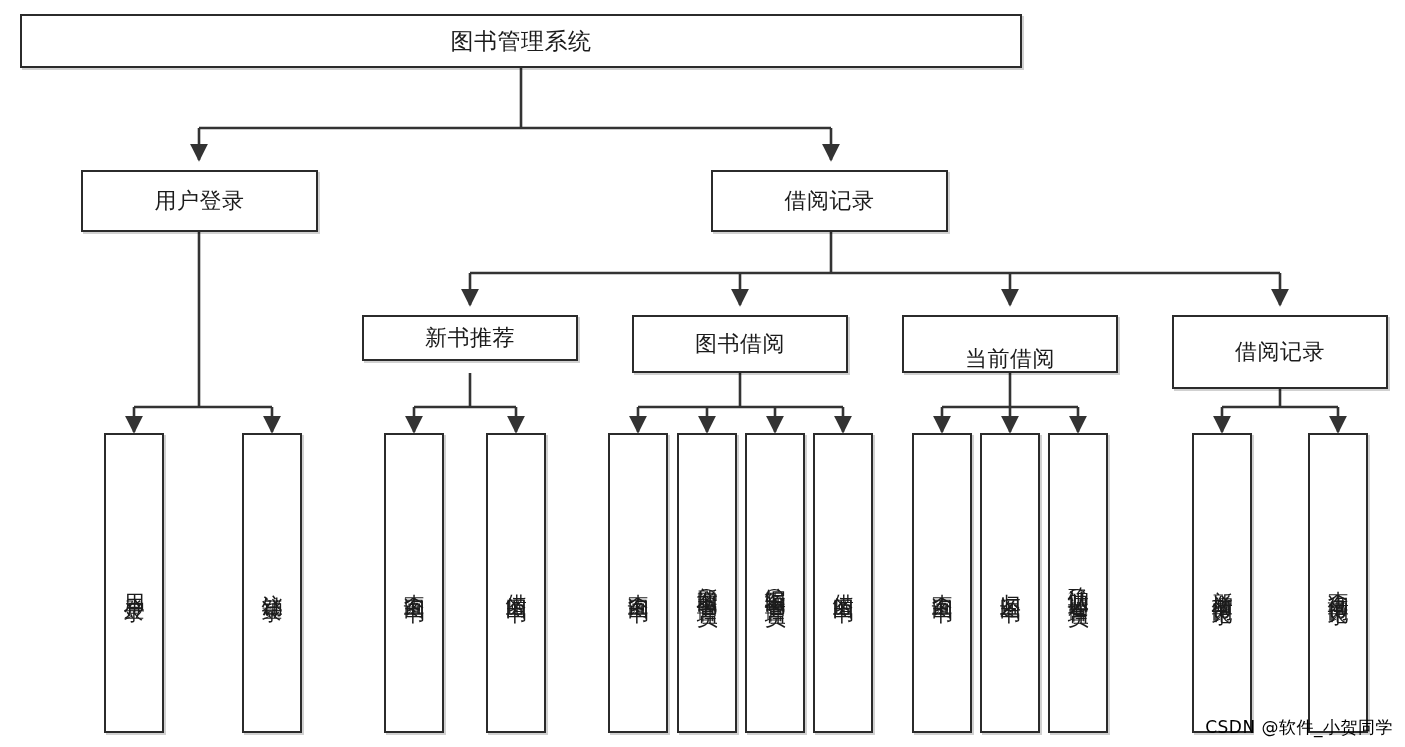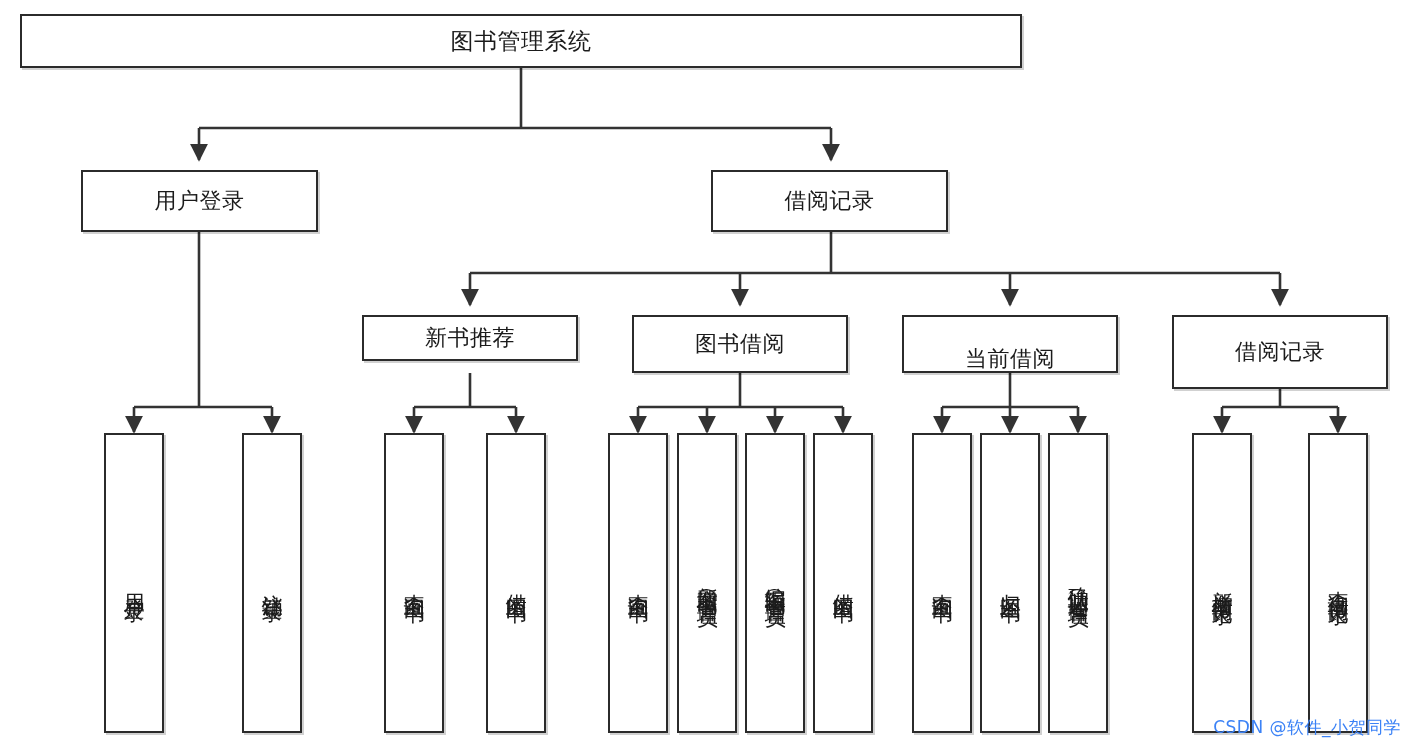--- a/index.html
+++ b/index.html
@@ -58,24 +58,24 @@
   .node.leaf .label {
     writing-mode: vertical-rl;
     text-orientation: upright;
     font-size: 21px;
     line-height: 1.26;
     letter-spacing: 3px;
     white-space: nowrap;
   }
   .watermark {
     position: absolute;
-    right: 4px;
+    right: 12px;
     bottom: 8px;
     font-size: 17px;
-    color: #3b82f6;
+    color: #000000;
     z-index: 3;
     white-space: nowrap;
     letter-spacing: 0.5px;
   }
 </style>
 </head>
 <body>
 
 <div id="diagram">
 

